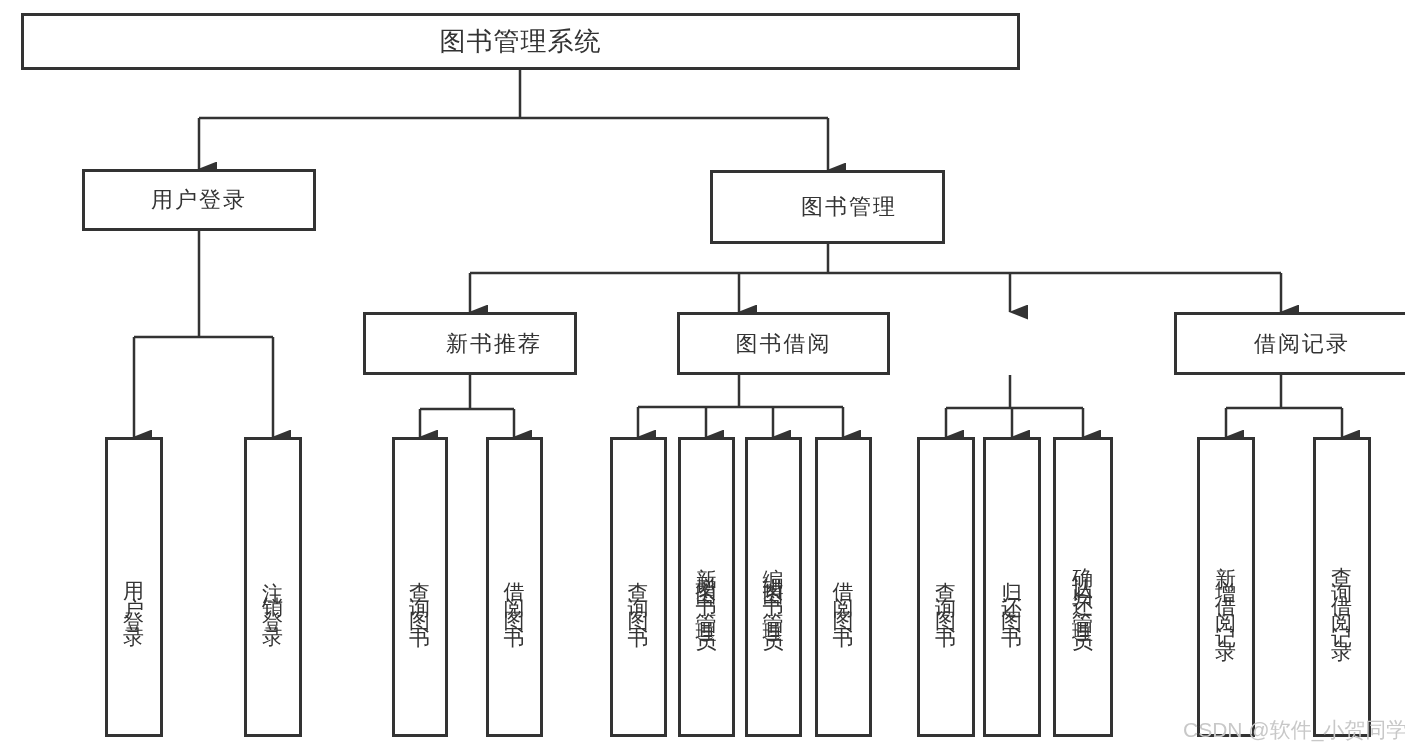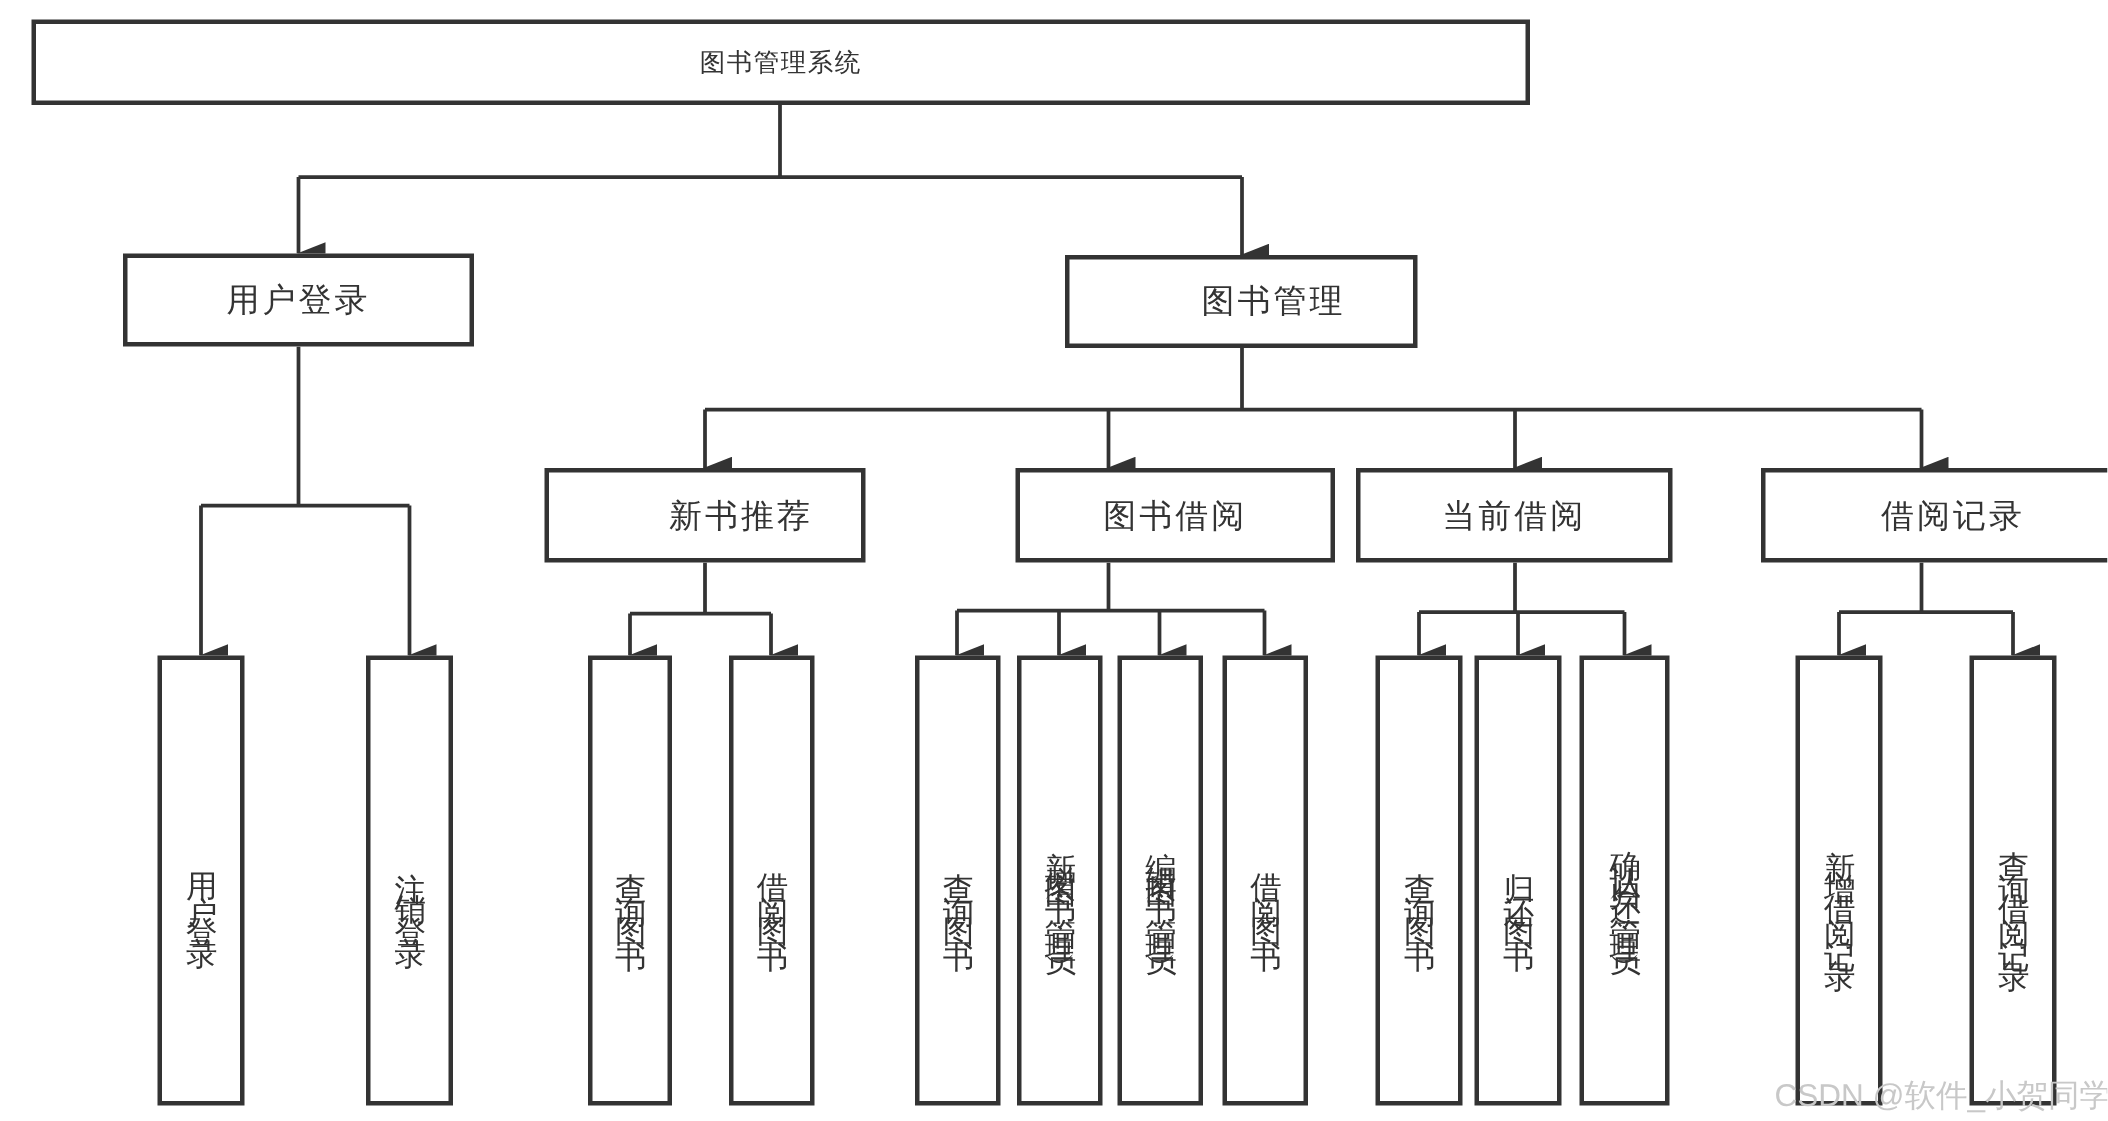--- a/index.html
+++ b/index.html
@@ -20,21 +20,21 @@
     display:flex; align-items:center; justify-content:center;
     z-index:2;
   }
   .node .hlabel {
     font-size:22px;
     letter-spacing:2px;
     white-space:nowrap;
     color:#333333;
   }
   .root-box { left:21px; top:13px; width:999px; height:57px; }
-  .root-box .hlabel { font-size:17px; letter-spacing:1px; }
+  .root-box .hlabel { font-size:26px; letter-spacing:1px; }
   .vbox {
     position:absolute;
     top:437px; height:300px;
     box-sizing:border-box;
     border:3px solid #333333;
     background:#ffffff;
     display:flex; align-items:center; justify-content:center;
     z-index:2;
   }
   .vtext {
@@ -97,32 +97,29 @@
     </g>
   </svg>
 
   <div class="node root-box">
     <span class="hlabel">图书管理系统</span>
   </div>
 
   <div class="node" style="left:82px; top:169px; width:234px; height:62px;">
     <span class="hlabel">用户登录</span>
   </div>
-  <div class="node" style="left:710px; top:170px; width:235px; height:62px;padding-left:43px;">
+  <div class="node" style="left:710px; top:170px; width:235px; height:74px;padding-left:43px;">
     <span class="hlabel">图书管理</span>
   </div>
 
   <div class="node" style="left:363px; top:312px; width:214px; height:63px;padding-left:48px;">
     <span class="hlabel">新书推荐</span>
   </div>
   <div class="node" style="left:633px; top:312px; width:213px; height:63px;margin-left:44px;">
     <span class="hlabel">图书借阅</span>
-  </div>
-  <div class="node" style="left:904px; top:312px; width:211px; height:63px;">
-    <span class="hlabel">当前借阅</span>
   </div>
   <div class="node" style="left:1174px; top:312px; width:256px; height:63px;">
     <span class="hlabel">借阅记录</span>
   </div>
 
   <div class="vbox" style="left:105px; width:58px;">
     <span class="vtext" style="letter-spacing: 15px; margin-bottom: -15px;">用户登录</span>
   </div>
   <div class="vbox" style="left:244px; width:58px;">
     <span class="vtext" style="letter-spacing: 15px; margin-bottom: -15px;">注销登录</span>

